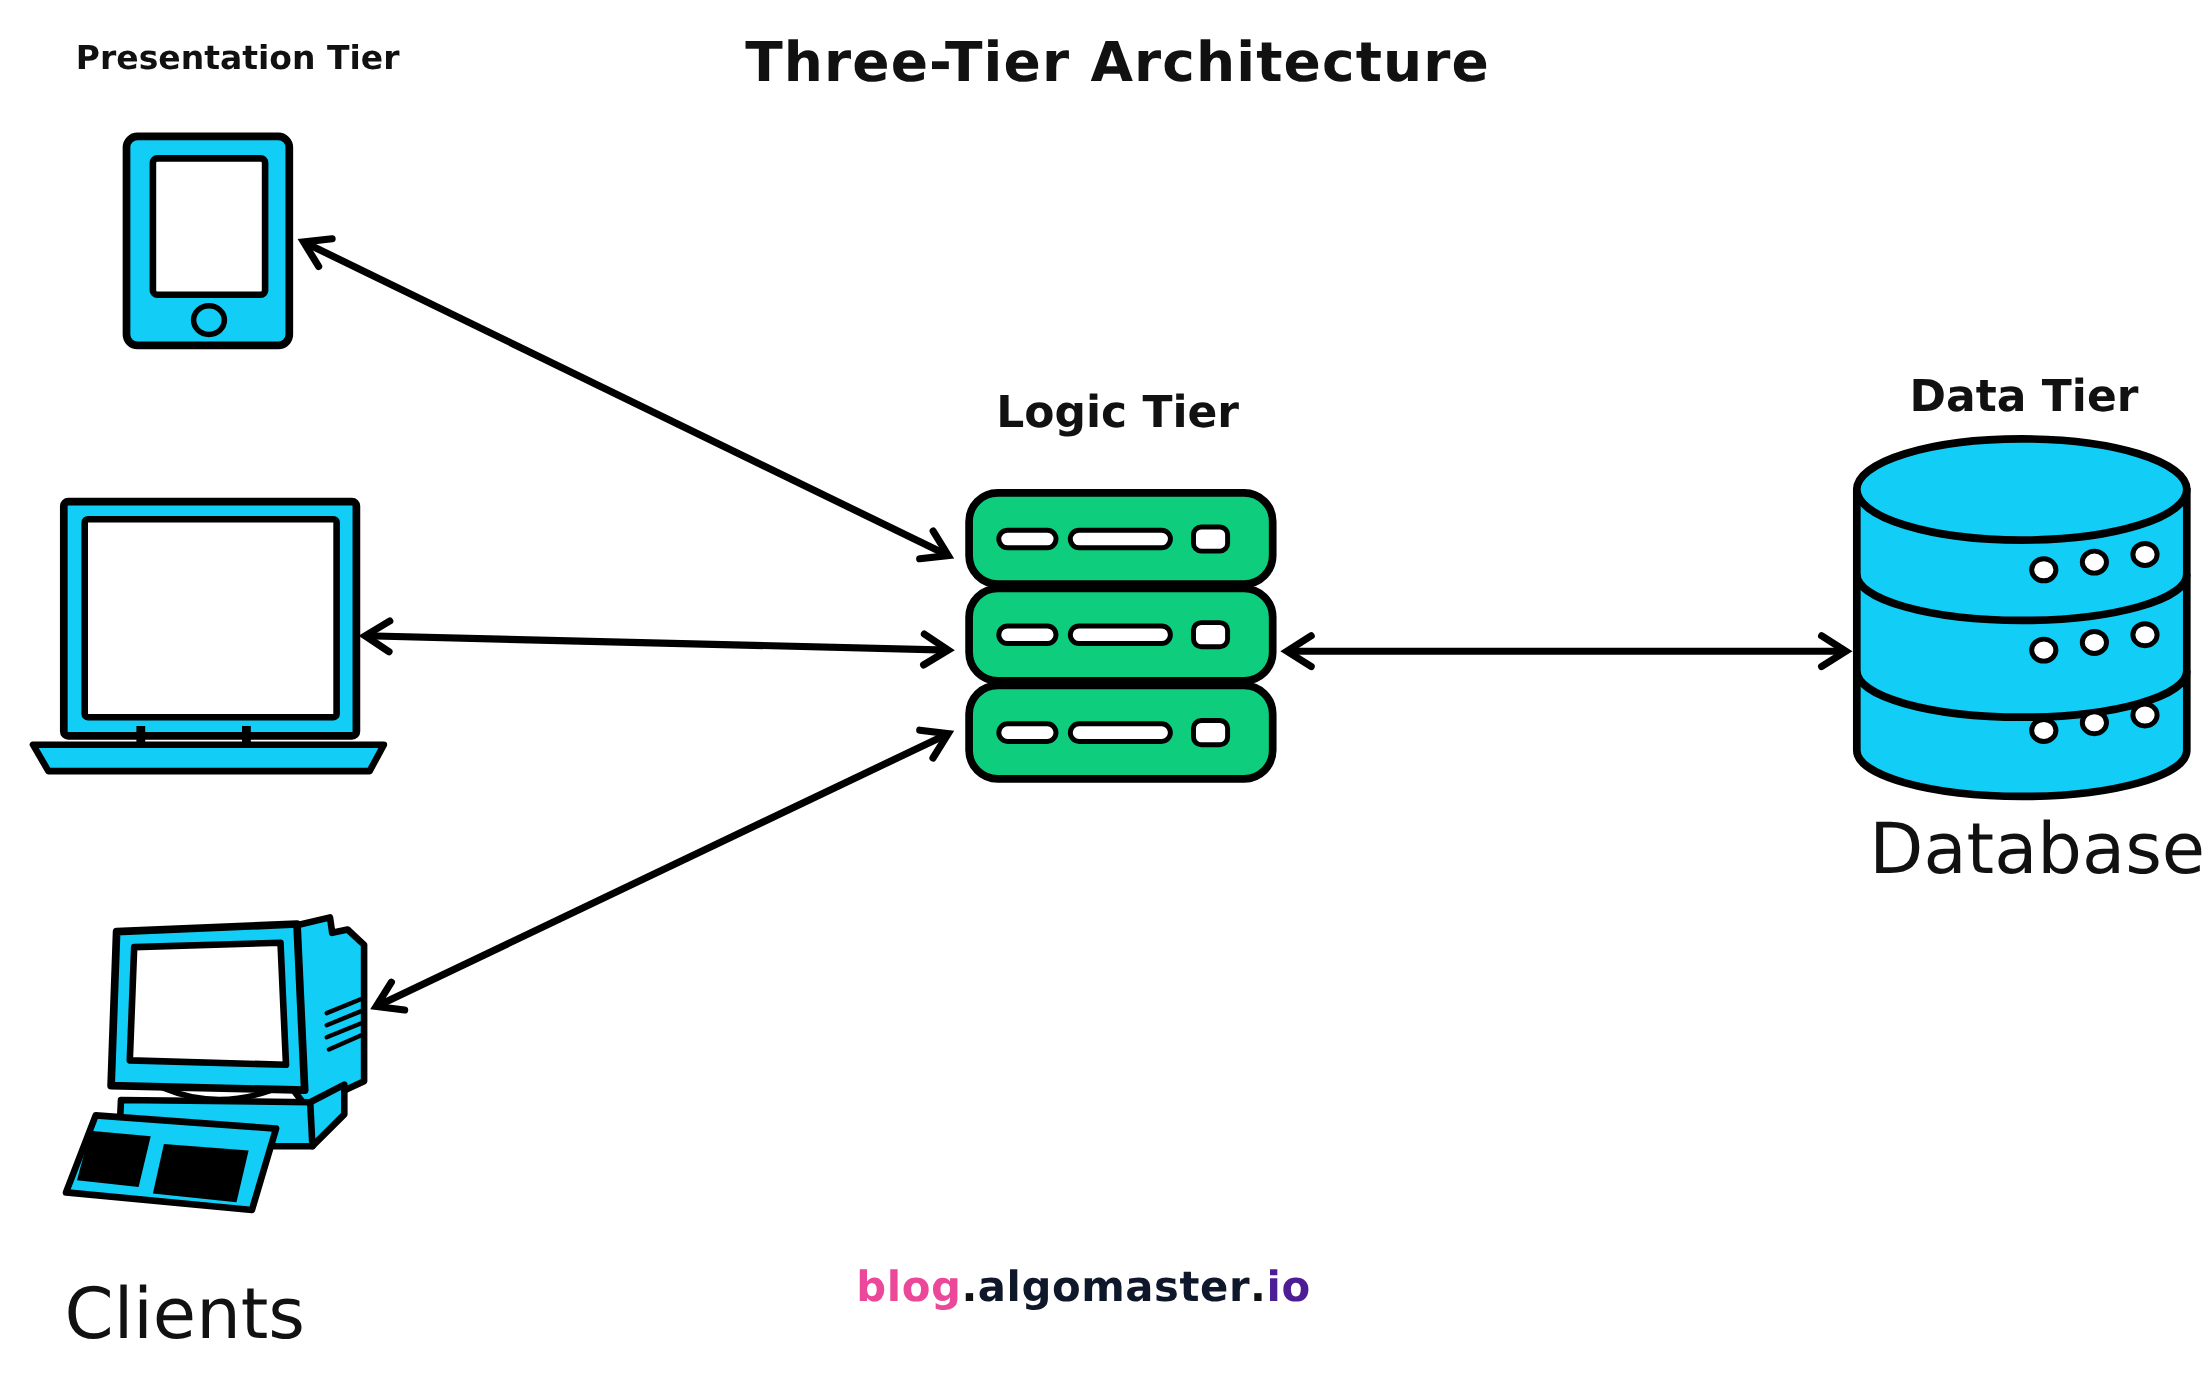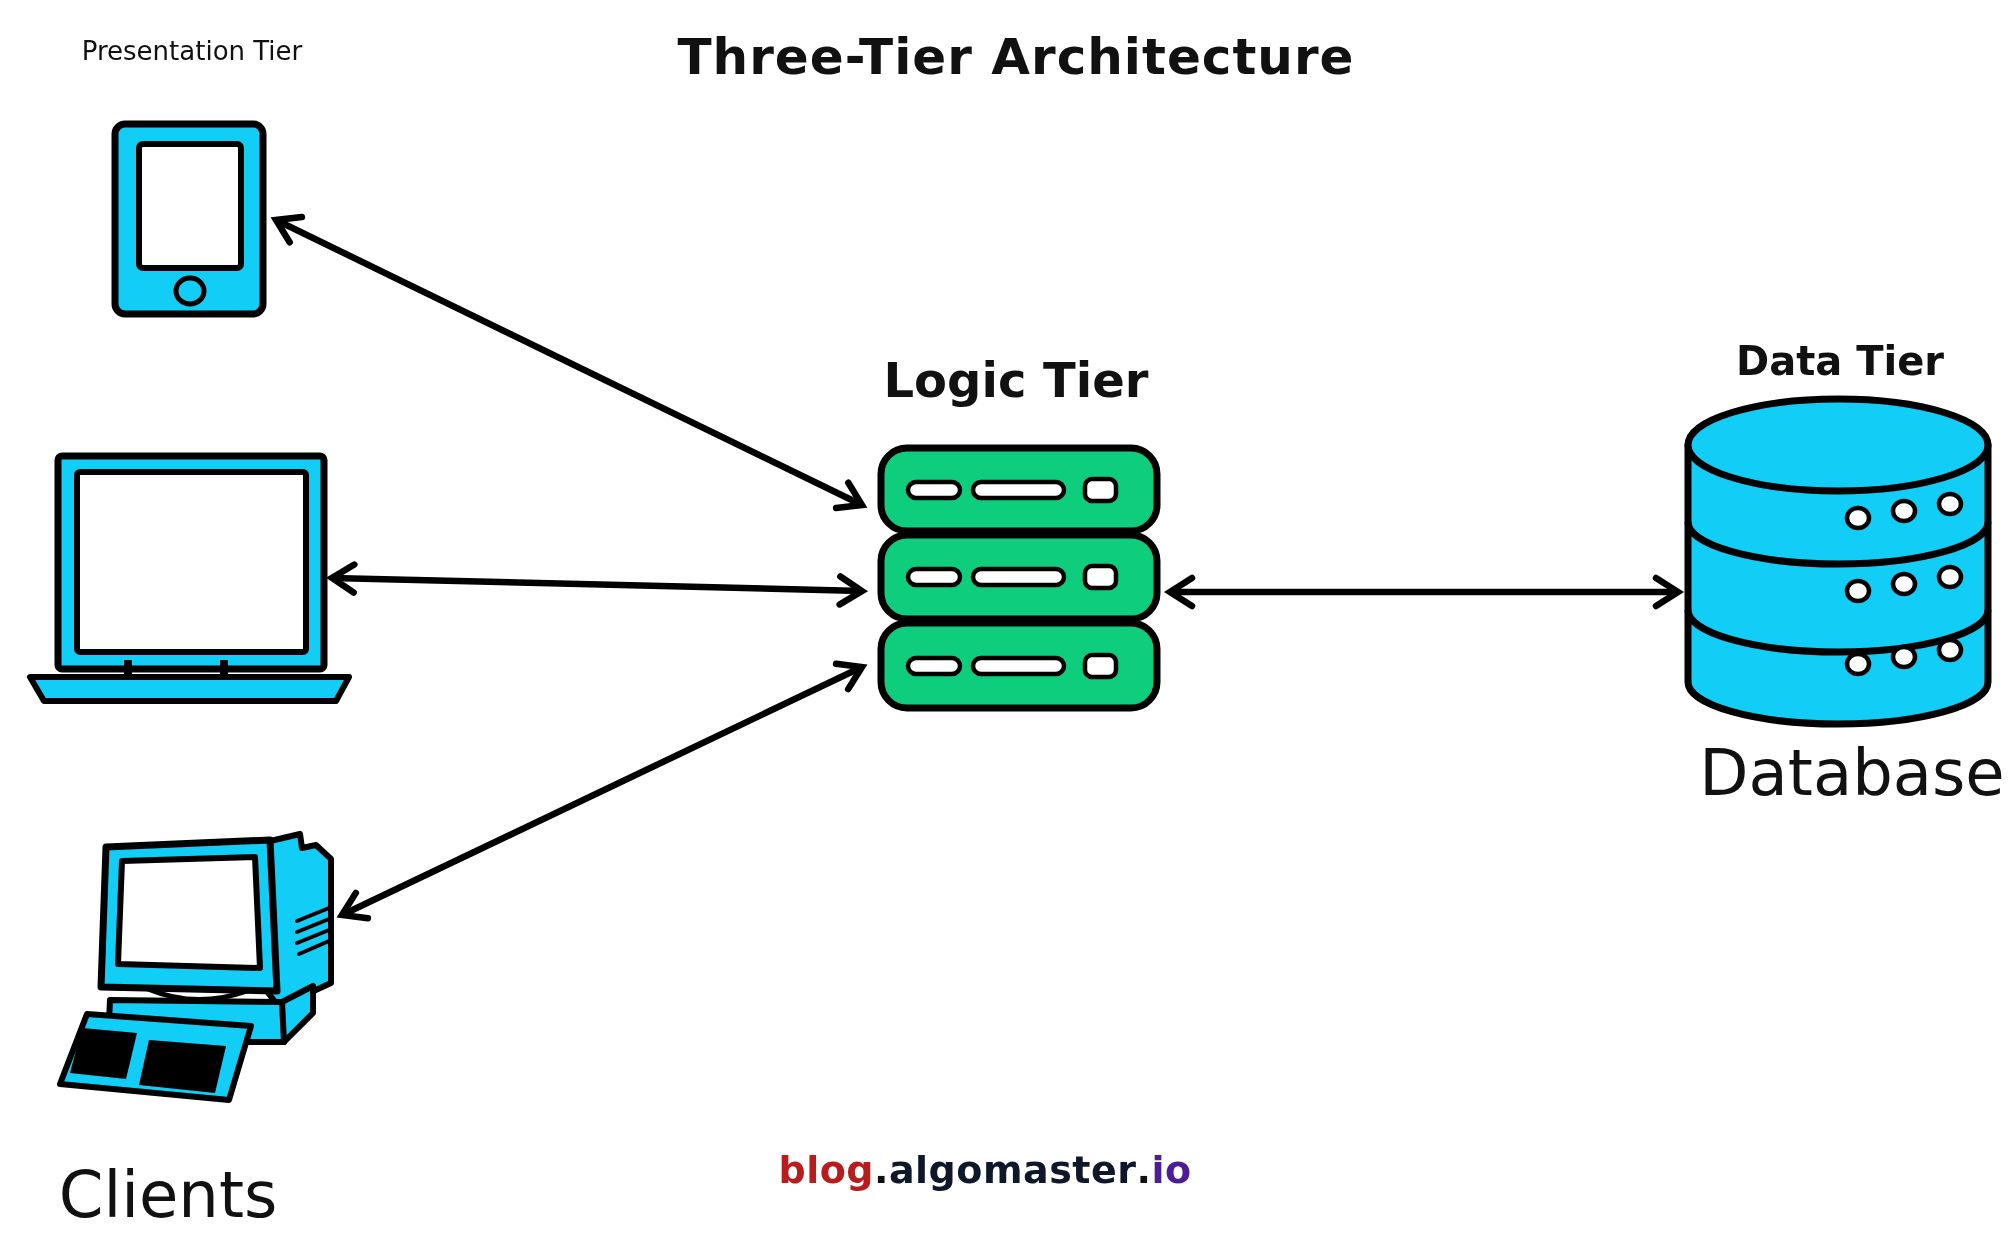--- a/index.html
+++ b/index.html
@@ -24,22 +24,22 @@
   .s65{stroke-width:6.5px;}
   .s6{stroke-width:6px;}
   .s5{stroke-width:5px;}
   .s45{stroke-width:4.5px;}
   .s4{stroke-width:4px;}
   .rj{stroke-linejoin:round;stroke-linecap:round;}
 
   
   .lbl{position:absolute;white-space:nowrap;color:#111;transform:translateX(-50%);}
   .lbl-title{top:28px;left:1016px;font-size:50px;font-weight:700;letter-spacing:1px;}
-  .lbl-presentation{top:36px;left:192px;font-size:26px;font-weight:400;}
-  .lbl-logic{top:352px;left:1016px;font-size:48px;font-weight:700;}
+  .lbl-presentation{top:36px;left:216px;font-size:30px;font-weight:700;}
+  .lbl-logic{top:352px;left:1016px;font-size:40px;font-weight:700;}
   .lbl-data{top:338px;left:1840px;font-size:40px;font-weight:700;}
   .lbl-server{top:740px;left:1014px;font-size:54px;font-weight:400;}
   .lbl-database{top:736px;left:1852px;font-size:64px;font-weight:400;}
   .lbl-clients{top:1158px;left:168px;font-size:64px;font-weight:400;}
 
   .footer{position:absolute;top:1148px;left:985px;transform:translateX(-50%);
           font-size:38px;font-weight:700;letter-spacing:0.5px;white-space:nowrap;}
   .footer span{display:inline-block;}
 </style>
 </head>
@@ -136,14 +136,14 @@
     </g>
   </svg>
 
   <div class="lbl lbl-title">Three-Tier Architecture</div>
   <div class="lbl lbl-presentation">Presentation Tier</div>
   <div class="lbl lbl-logic">Logic Tier</div>
   <div class="lbl lbl-data">Data Tier</div>
   <div class="lbl lbl-database">Database</div>
   <div class="lbl lbl-clients">Clients</div>
 
-  <div class="footer" id="footer"><span style="color: #b91c1c;">blog</span><span style="color: rgb(17, 17, 17);">.</span><span style="color: #0f172a;">algomaster</span><span style="color: rgb(17, 17, 17);">.</span><span style="color: #4c1d95;">io</span></div>
+  <div class="footer" id="footer"><span style="color: #ec4899;">blog</span><span style="color: rgb(17, 17, 17);">.</span><span style="color: #0f172a;">algomaster</span><span style="color: rgb(17, 17, 17);">.</span><span style="color: #4c1d95;">io</span></div>
 </div>
 
 </body></html>

